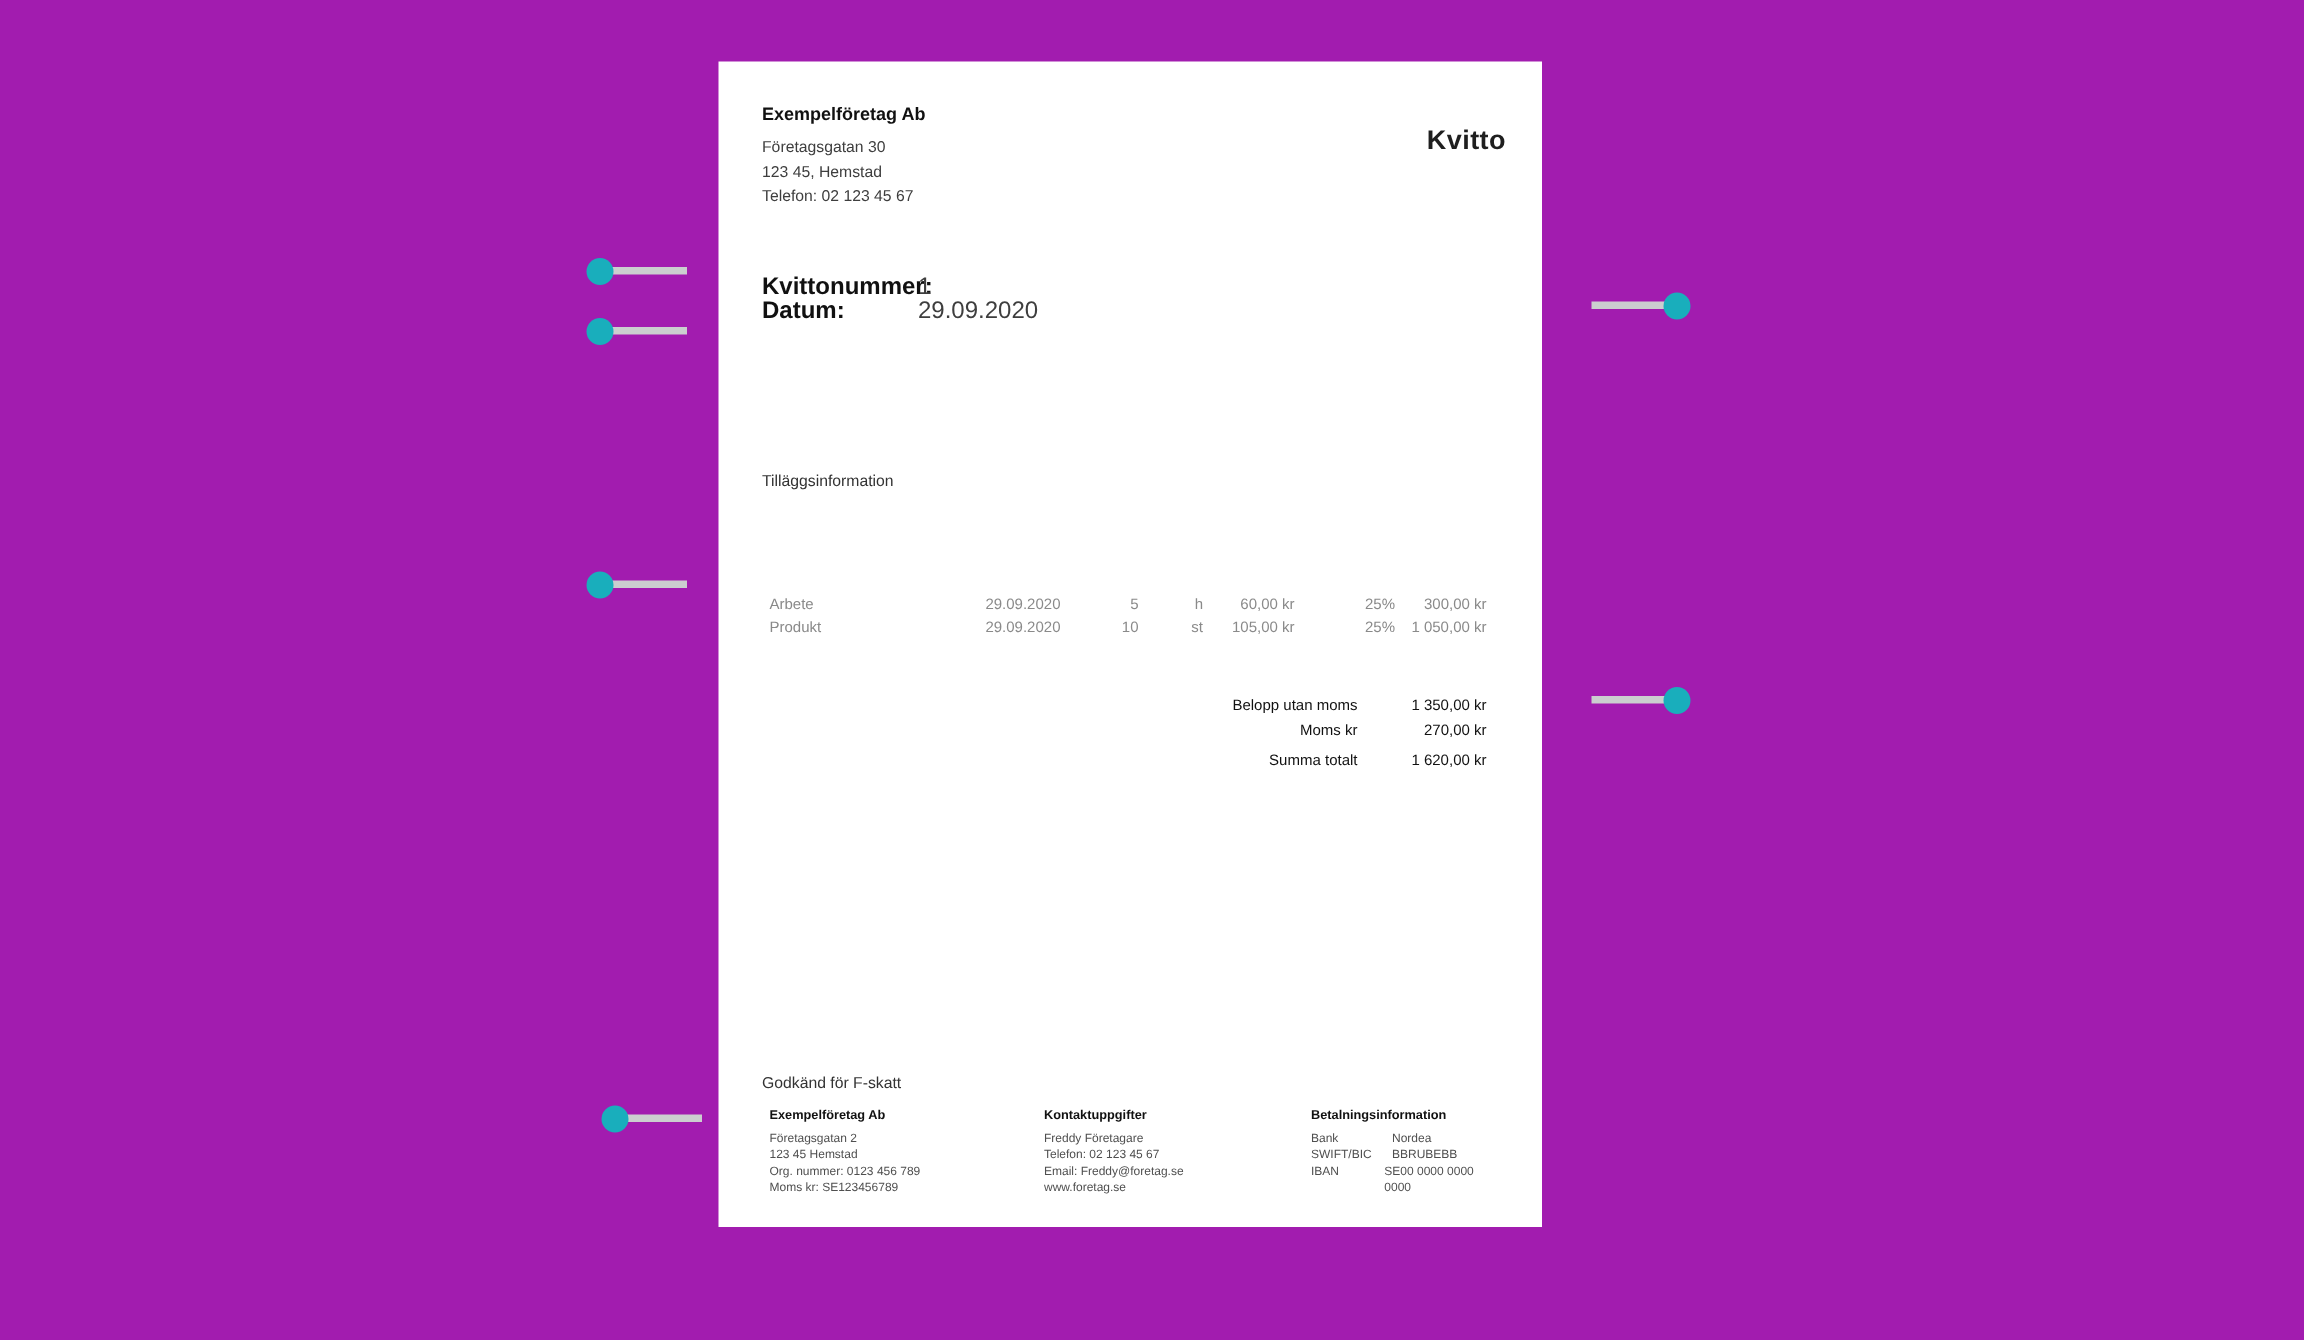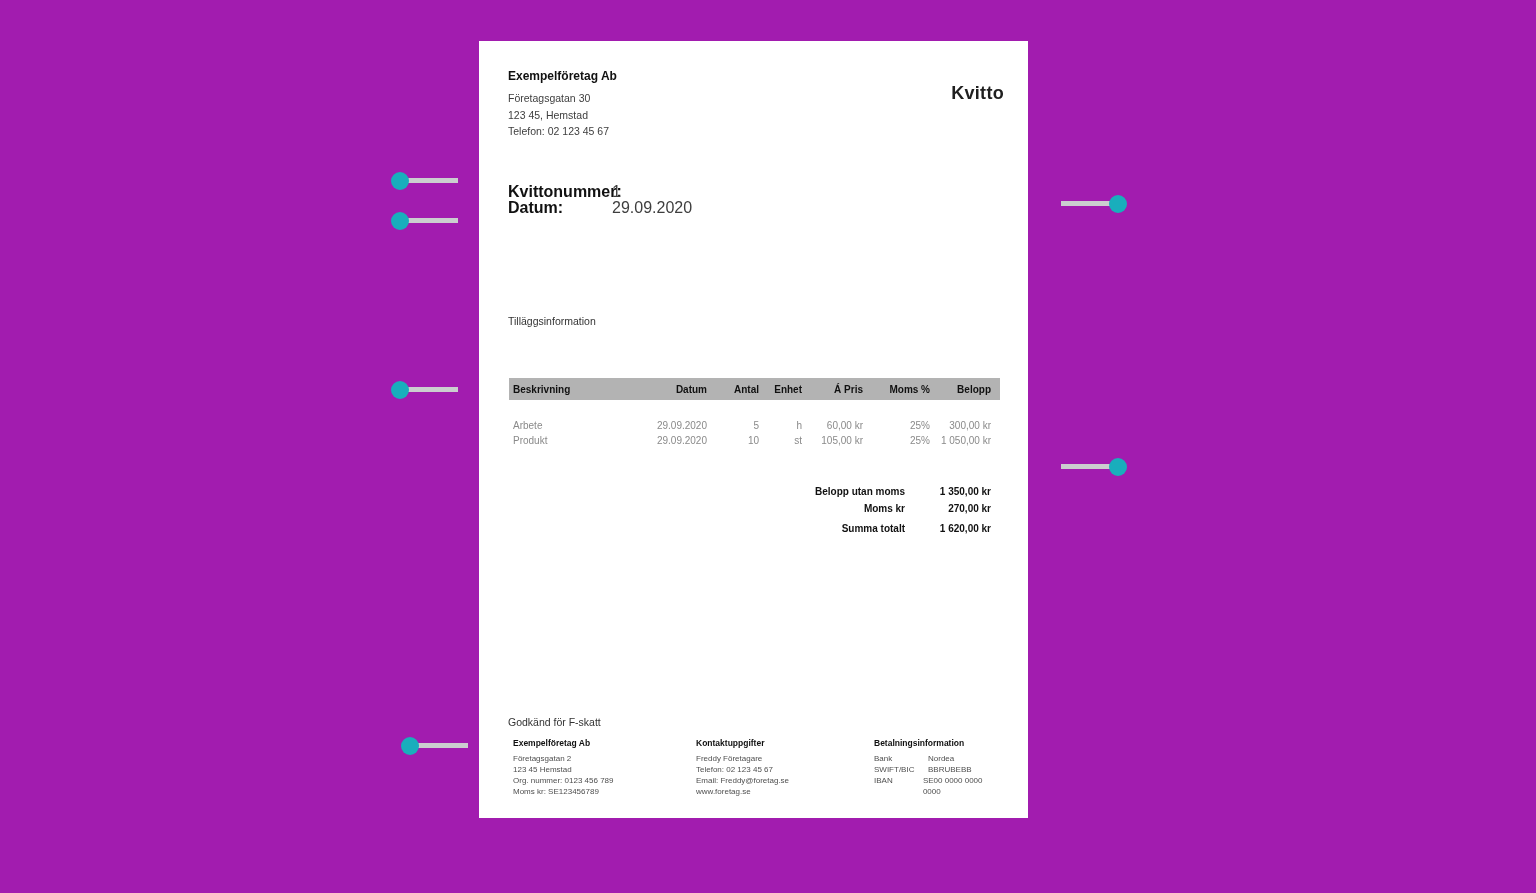--- a/index.html
+++ b/index.html
@@ -32,21 +32,21 @@
   .trow  { display:flex; align-items:center; height:18px; color:#8a8a8a; padding:0 9px 0 4px; }
   .trow.first { margin-top:13px;align-items:flex-end; }
   .c-desc   { flex:1; text-align:left; }
   .c-datum  { width:95px; text-align:right; }
   .c-antal  { width:52px; text-align:right; }
   .c-enhet  { width:43px; text-align:right; }
   .c-pris   { width:61px; text-align:right; }
   .c-moms   { width:67px; text-align:right; }
   .c-belopp { width:61px; text-align:right; }
 
-  .totals { position:absolute; right:37px; top:442px; font-size:10px; font-weight:bold; color:#111; }
+  .totals { position:absolute; right:37px; top:421px; font-size:10px; font-weight:normal; color:#111; }
   .total-row { display:flex; justify-content:flex-end; align-items:center; height:17px; }
   .total-row.last { margin-top:3px; }
   .t-label { width:130px; text-align:right; }
   .t-value { width:86px; text-align:right; }
 
   .ftax { position:absolute; left:29px; top:675px; font-size:10.5px; color:#333; }
 
   .footer { position:absolute; left:34px; top:697px; width:482px; font-size:8px; color:#4f4f4f; }
   .f-col { position:absolute; top:0; }
   .f-col.col1 { left:0; }
@@ -88,29 +88,20 @@
       <div class="meta-row">
         <span class="meta-label">Datum:</span>
         <span class="meta-value">29.09.2020</span>
       </div>
     </div>
 
 
     <div class="additional">Tilläggsinformation</div>
 
     <div class="table">
-      <div class="thead">
-        <span class="c-desc">Beskrivning</span>
-        <span class="c-datum">Datum</span>
-        <span class="c-antal">Antal</span>
-        <span class="c-enhet">Enhet</span>
-        <span class="c-pris">Á Pris</span>
-        <span class="c-moms">Moms %</span>
-        <span class="c-belopp">Belopp</span>
-      </div>
       <div class="trow first">
         <span class="c-desc">Arbete</span>
         <span class="c-datum">29.09.2020</span>
         <span class="c-antal">5</span>
         <span class="c-enhet">h</span>
         <span class="c-pris">60,00 kr</span>
         <span class="c-moms">25%</span>
         <span class="c-belopp">300,00 kr</span>
       </div>
       <div class="trow">

